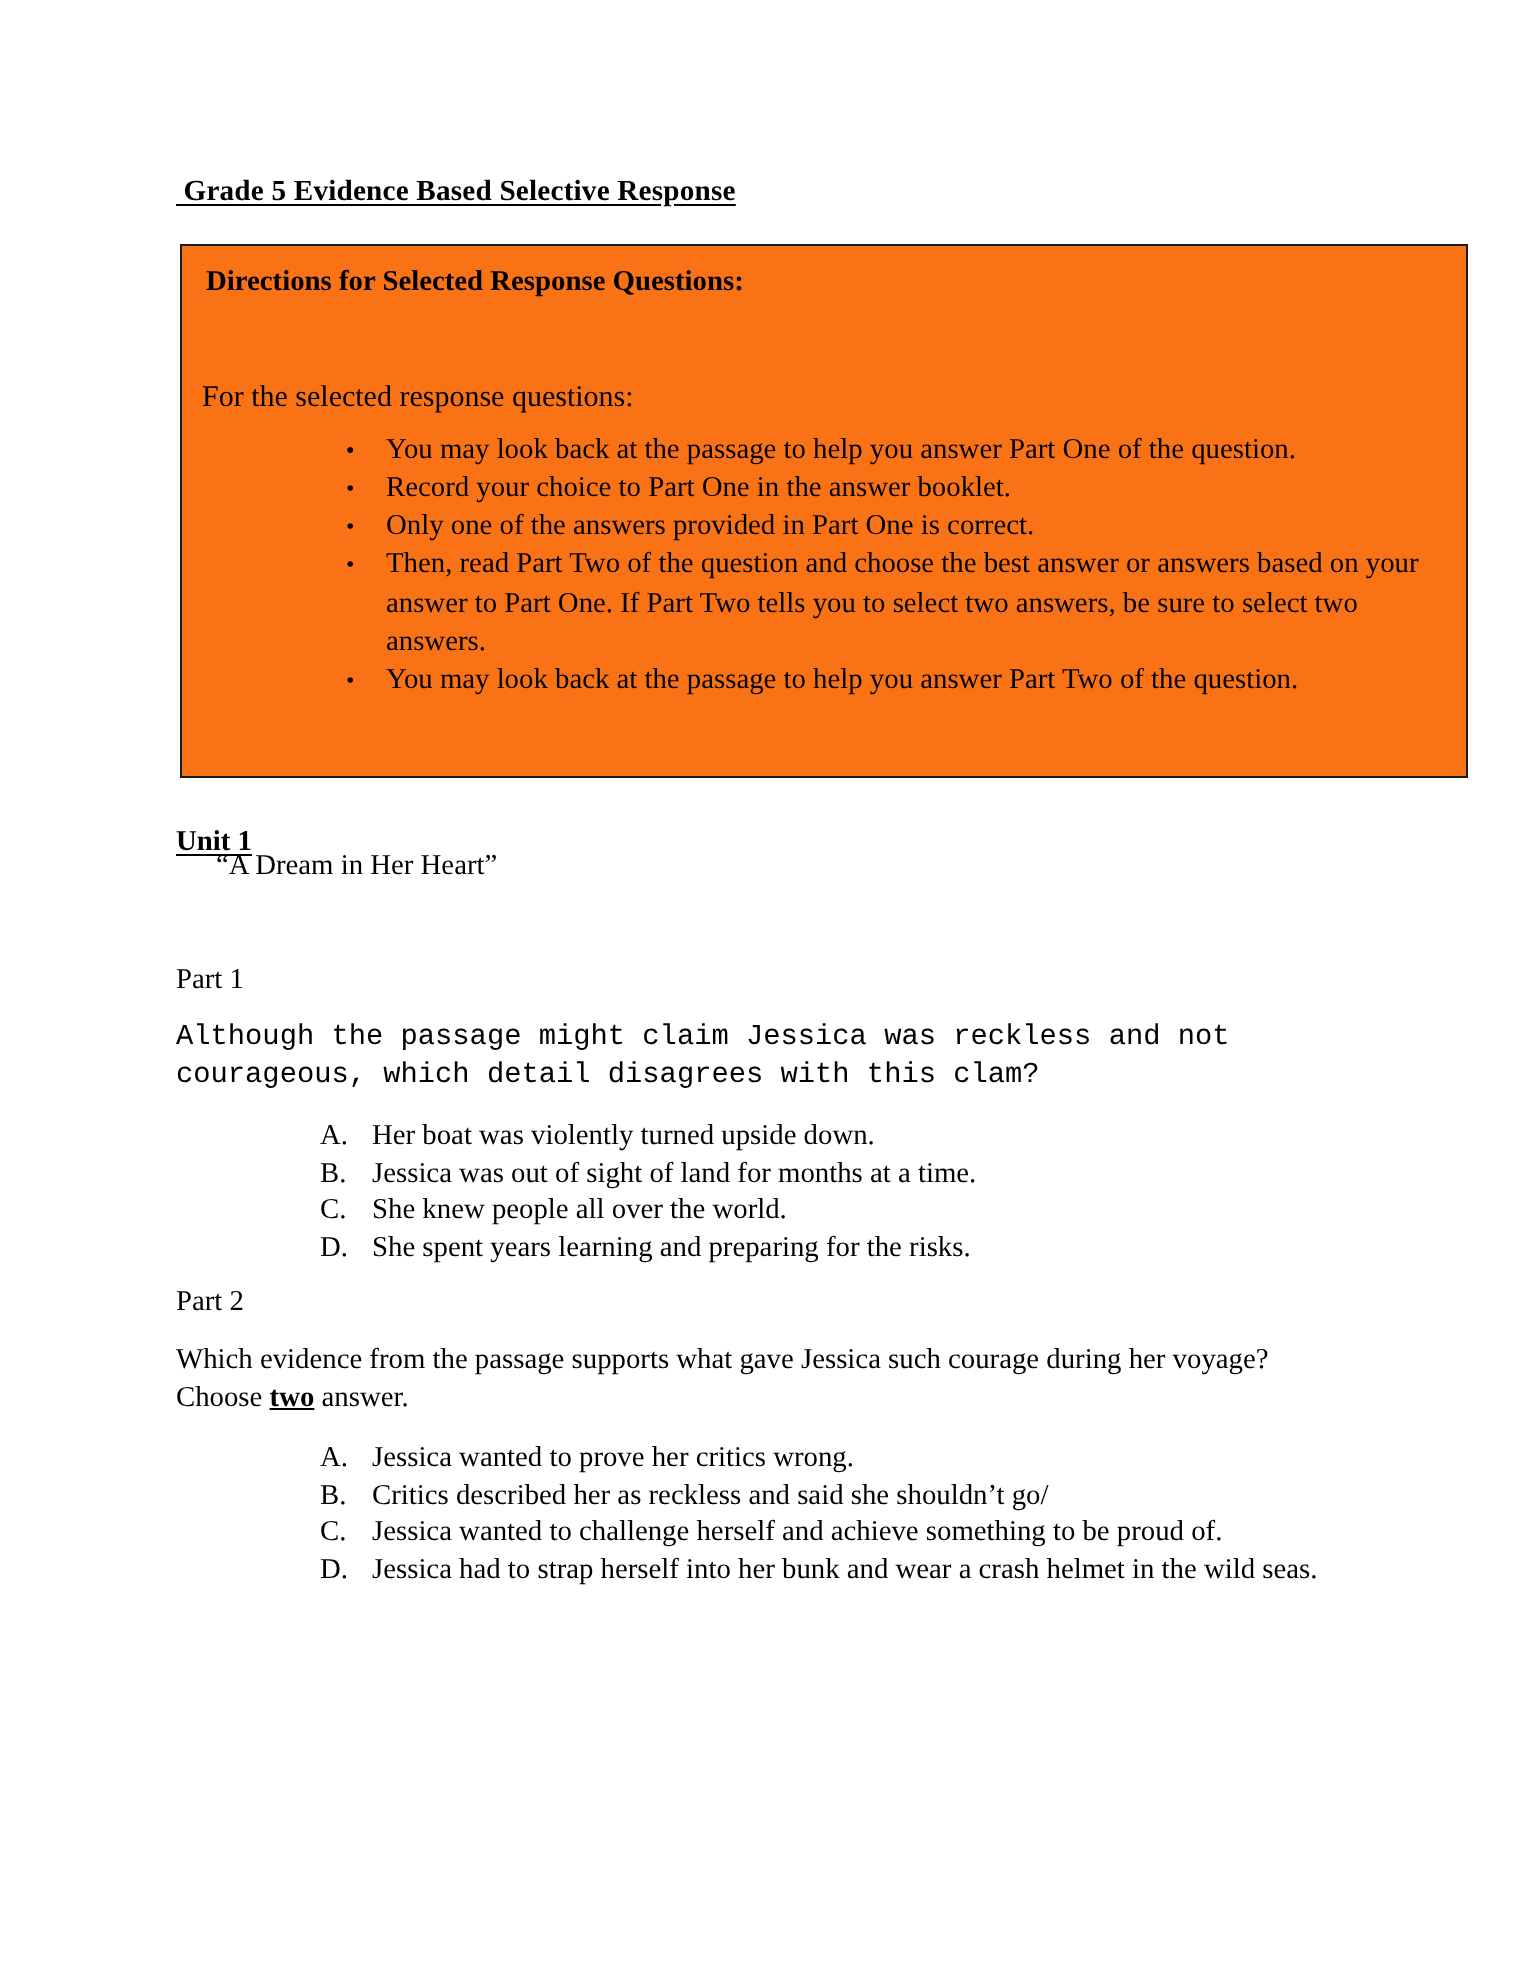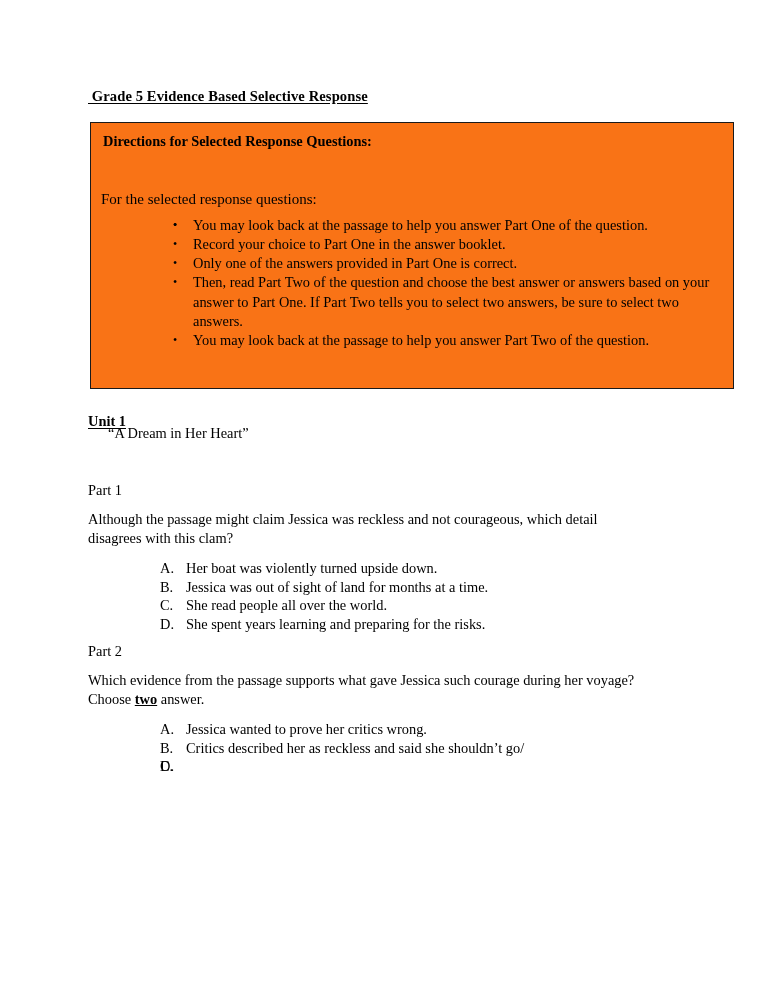--- a/index.html
+++ b/index.html
@@ -136,21 +136,21 @@
     line-height: 1.3;
   }
   .choices li .ch-letter {
     position: absolute;
     left: 0;
     top: 0;
   }
   .bu { font-weight: bold; text-decoration: underline; text-align: center; }
 
   #p1-label { left: 88px; top: 482px; }
-  #p1-stem  { left: 88px; top: 510px; width: 560px; }
+  #p1-stem  { left: 88px; top: 510px; width: 560px; font-family: Liberation Mono, monospace; }
   #p2-label { left: 88px; top: 643px; }
   #p2-stem  { left: 88px; top: 671px; width: 590px; }
   #p1-choices { left: 160px; top: 559px; width: 520px; }
   #p2-choices { left: 160px; top: 720px; width: 540px; }
 </style>
 </head>
 <body>
 
 <div class="page">
 
@@ -170,28 +170,28 @@
   </div>
 
   <div class="unit-heading">Unit 1</div>
   <div class="passage-title">“A Dream in Her Heart”</div>
 
   <div class="part-label" id="p1-label">Part 1</div>
   <div class="part-stem" id="p1-stem">Although the passage might claim Jessica was reckless and not courageous, which detail disagrees with this clam?</div>
   <ul class="choices" id="p1-choices">
       <li><span class="ch-letter">A.</span><span>Her boat was violently turned upside down.</span></li>
       <li><span class="ch-letter">B.</span><span>Jessica was out of sight of land for months at a time.</span></li>
-      <li><span class="ch-letter">C.</span><span>She read people all over the world.</span></li>
+      <li><span class="ch-letter">C.</span><span>She knew people all over the world.</span></li>
       <li><span class="ch-letter">D.</span><span>She spent years learning and preparing for the risks.</span></li>
     </ul>
 
   <div class="part-label" id="p2-label">Part 2</div>
   <div class="part-stem" id="p2-stem">
     <span>Which evidence from the passage supports what gave Jessica such courage during her voyage? Choose </span><span class="bu">two</span><span> answer.</span>
   </div>
   <ul class="choices" id="p2-choices">
       <li><span class="ch-letter">A.</span><span>Jessica wanted to prove her critics wrong.</span></li>
       <li><span class="ch-letter">B.</span><span>Critics described her as reckless and said she shouldn’t go/</span></li>
-      <li><span class="ch-letter">C.</span></li>
-      <li><span class="ch-letter">D.</span></li>
+      <li><span class="ch-letter">C.</span><span>Jessica wanted to challenge herself and achieve something to be proud of.</span></li>
+      <li><span class="ch-letter">D.</span><span>Jessica had to strap herself into her bunk and wear a crash helmet in the wild seas.</span></li>
     </ul>
 
 </div>
 
 </body></html>

